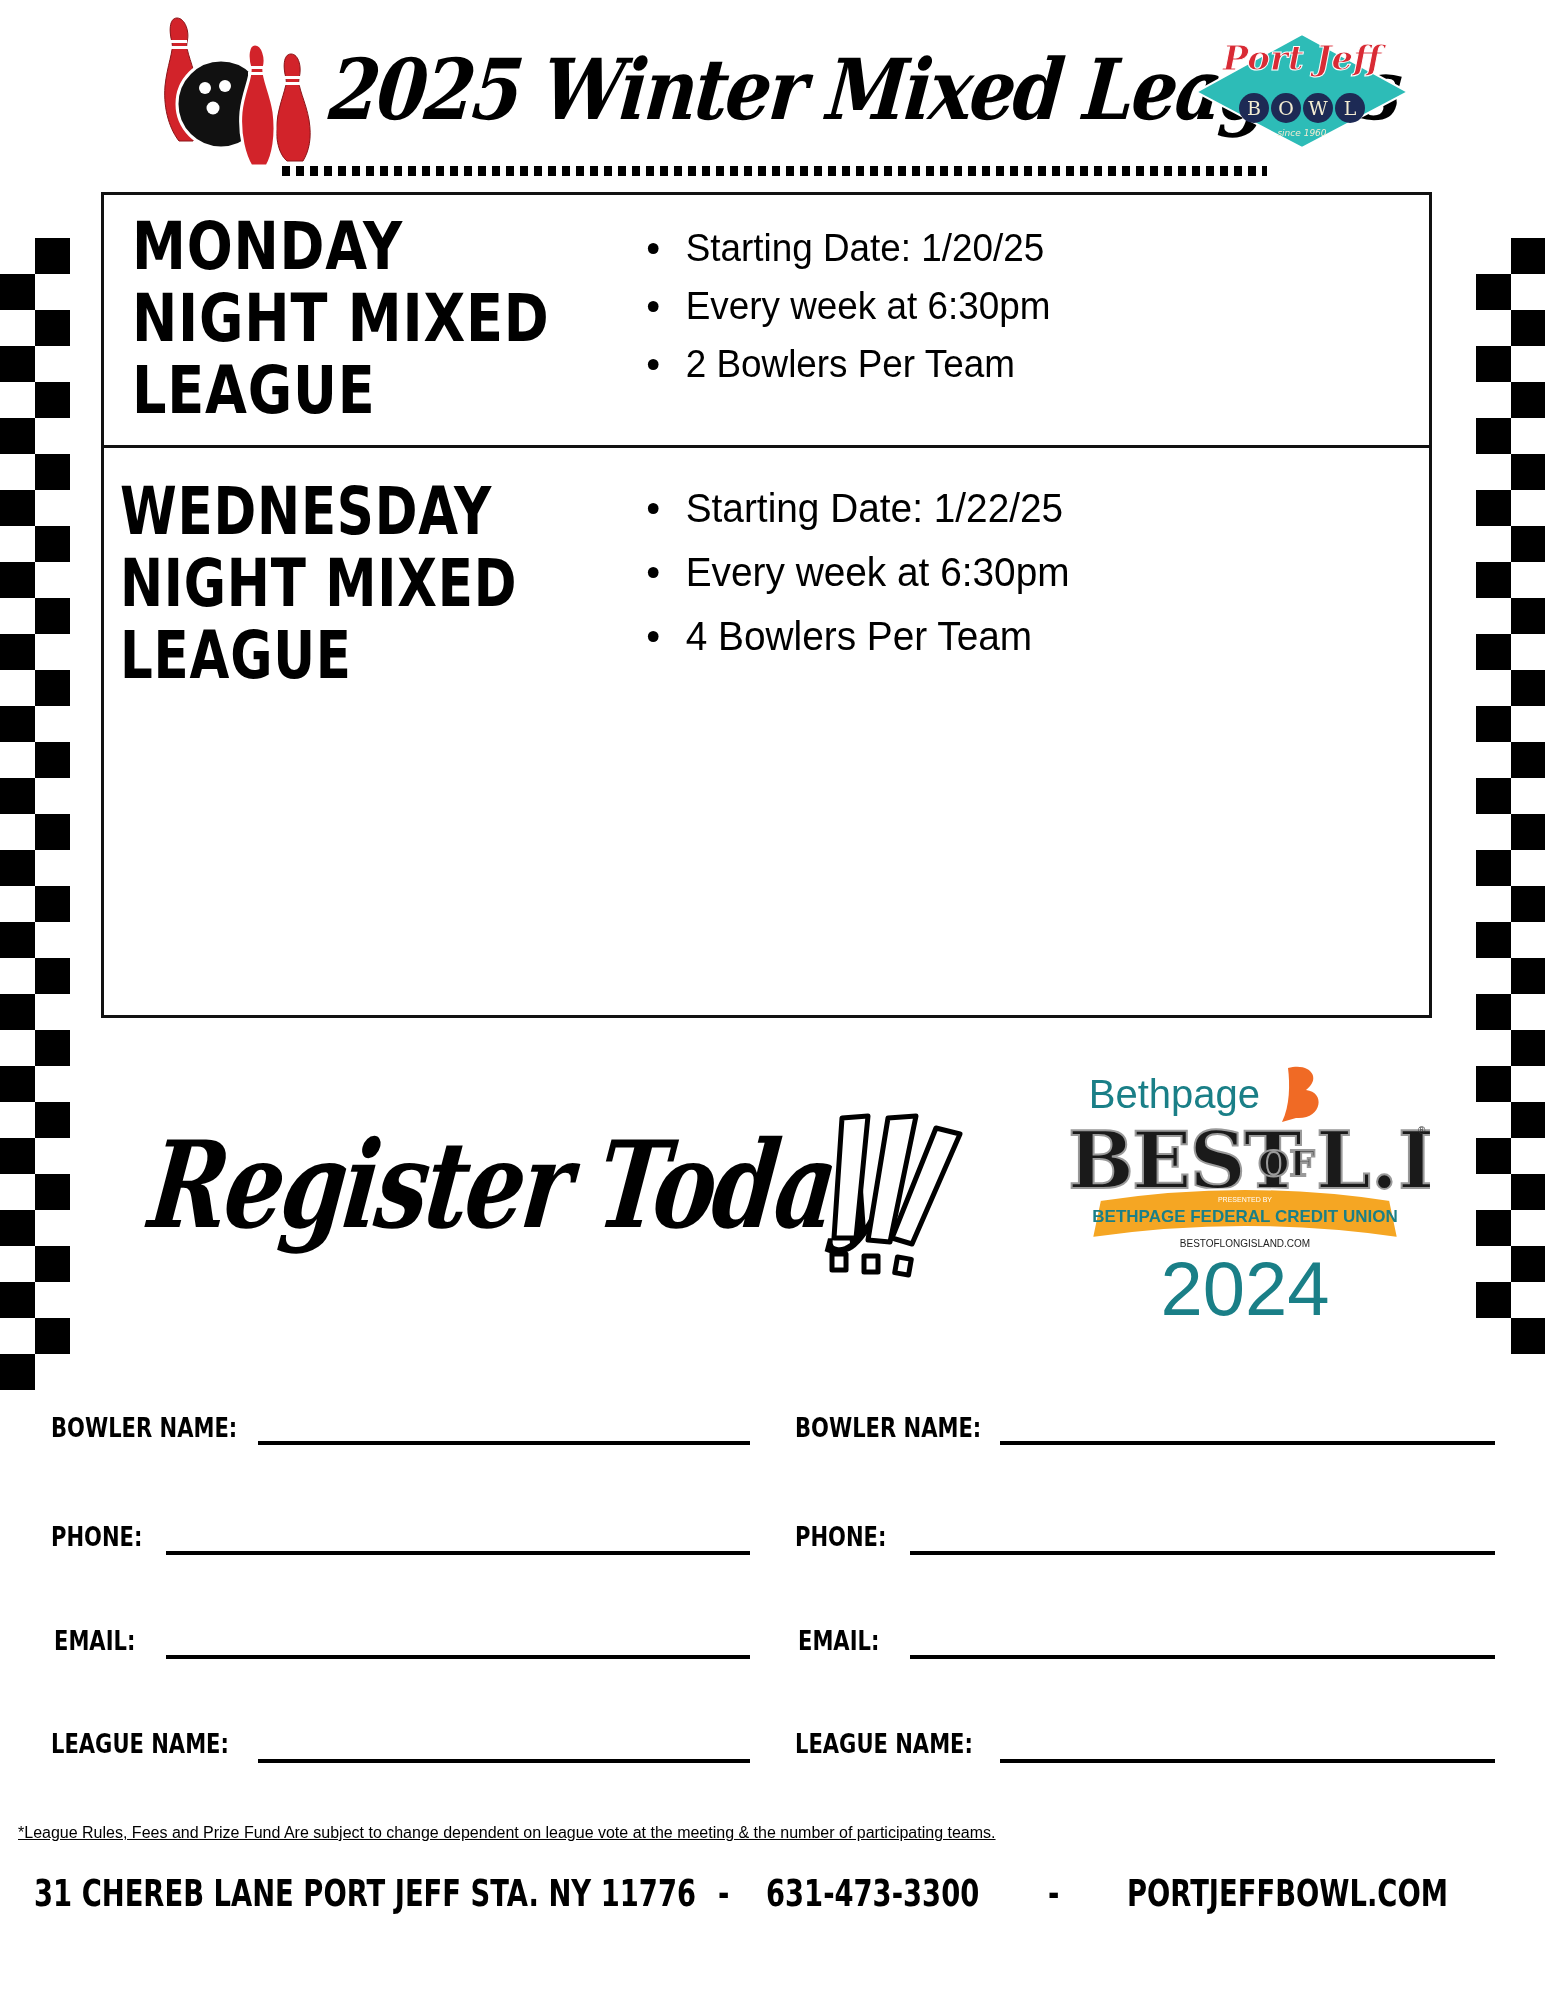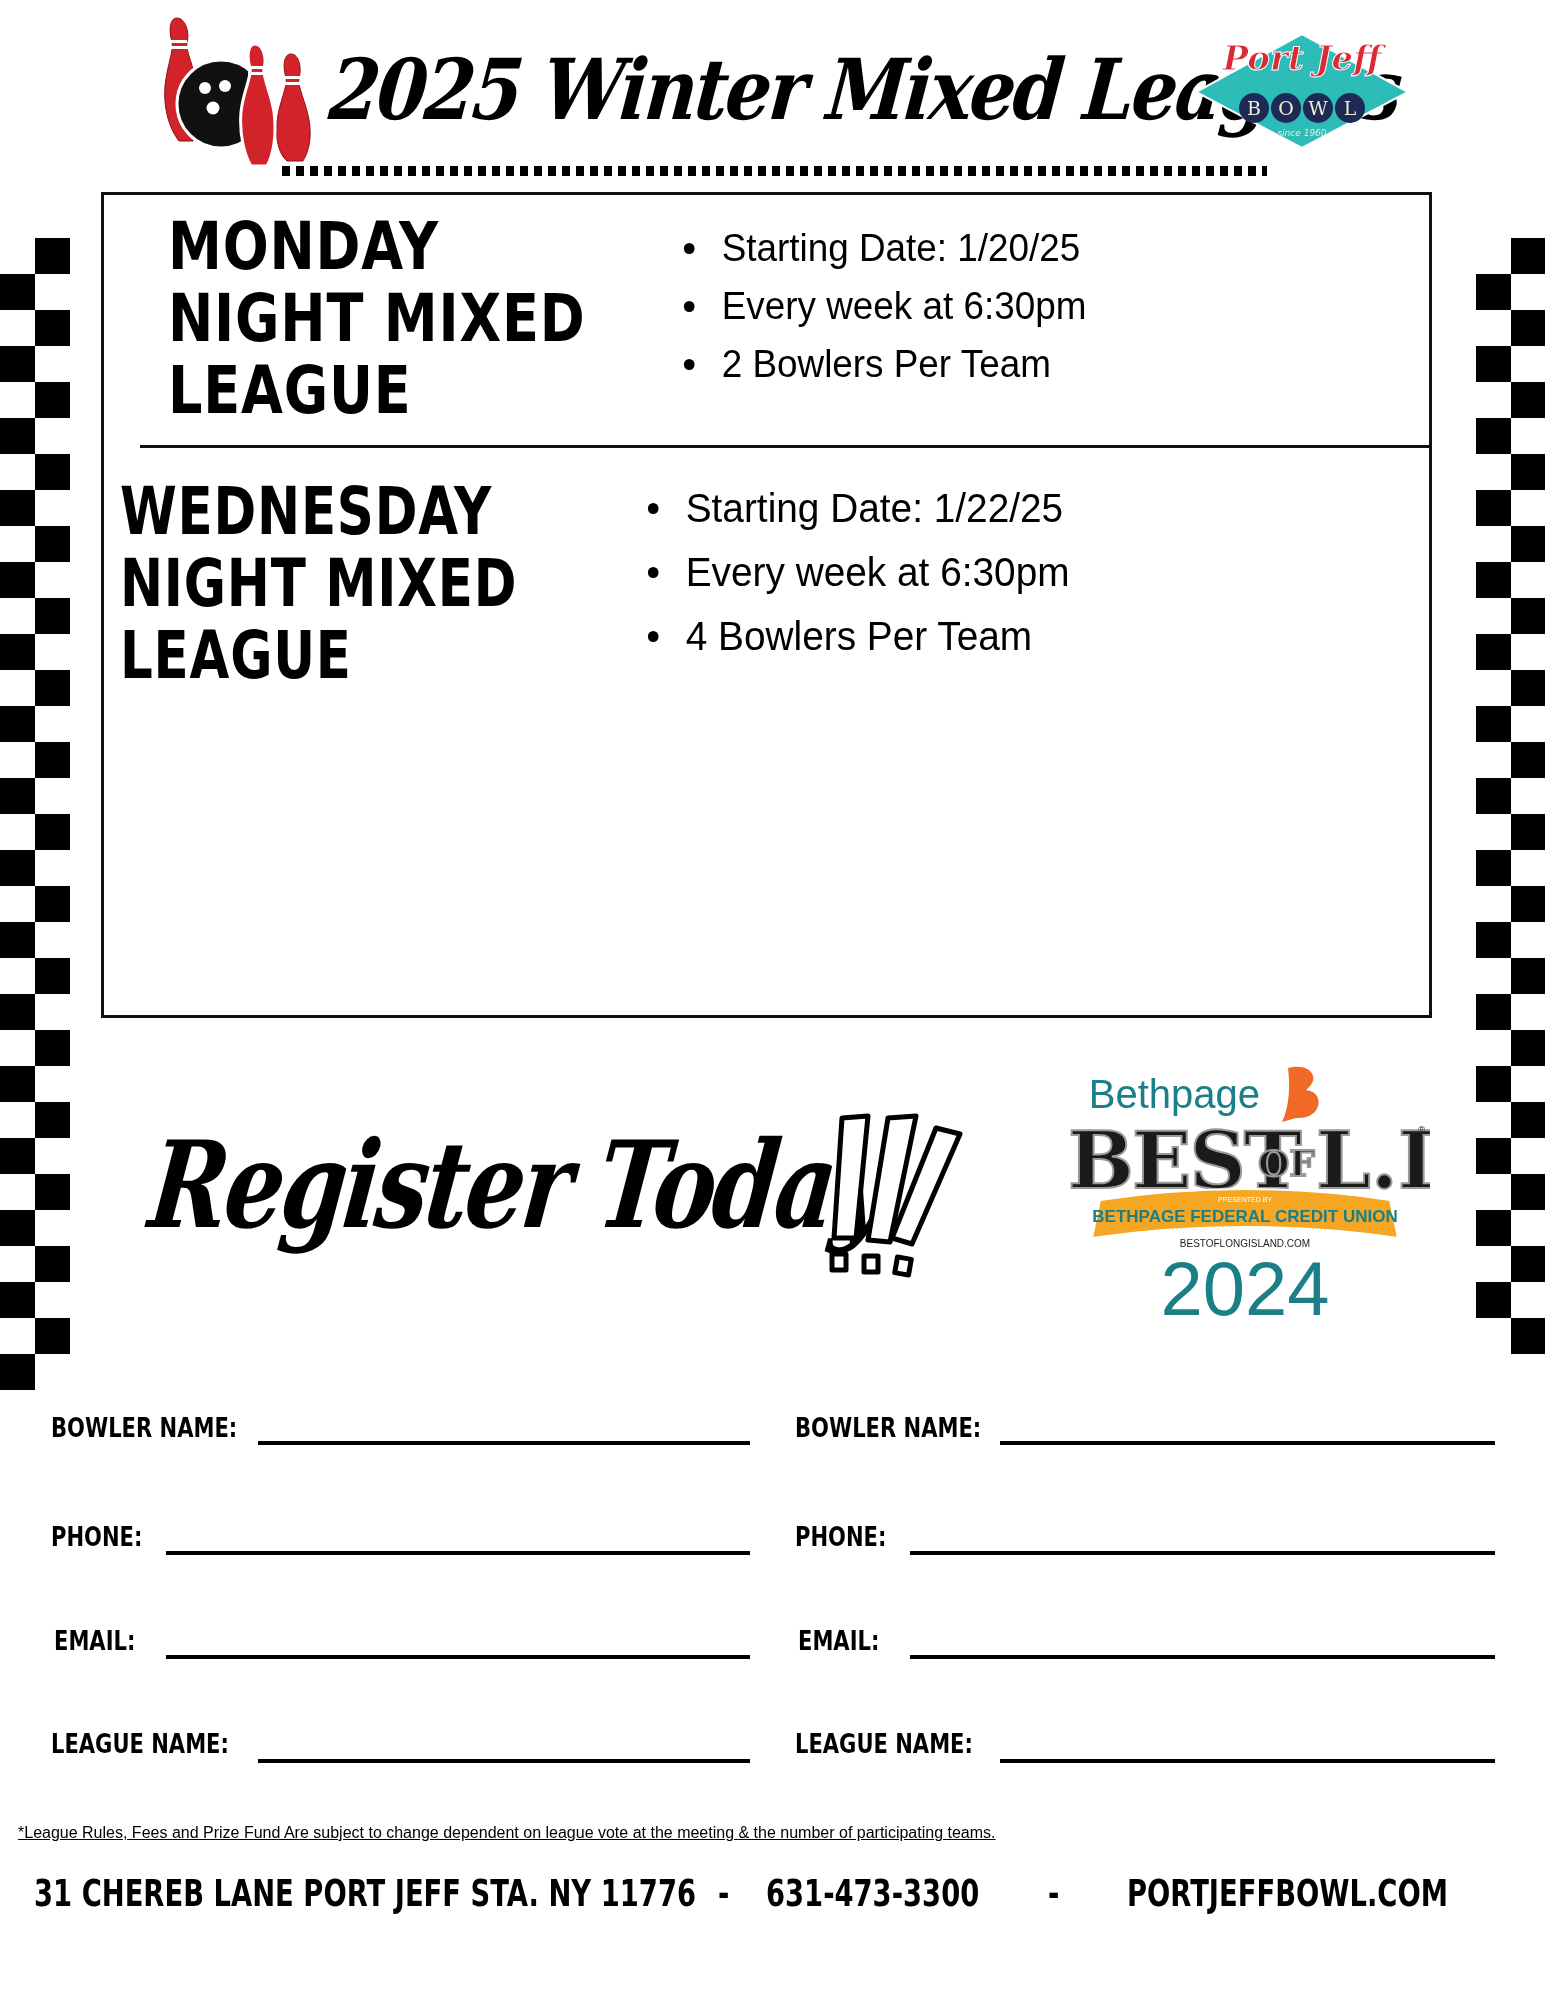--- a/index.html
+++ b/index.html
@@ -150,21 +150,21 @@
     <div class="sq" style="left: 35px; top: 864px;"></div>
     <div class="sq" style="left: 0px; top: 900px;"></div>
     <div class="sq" style="left: 35px; top: 936px;"></div>
     <div class="sq" style="left: 0px; top: 972px;"></div>
     <div class="sq" style="left: 35px; top: 1008px;"></div>
     <div class="sq" style="left: 0px; top: 1044px;"></div>
     <div class="sq" style="left: 35px; top: 1080px;"></div>
   </div>
 
 <div class="abs box">
-  <div class="row" style="top:0; height:253px;margin-left:36px;">
+  <div class="row" style="top:0; height:253px;">
     <div class="league-name" style="left:28px; top:16px;">
       <div>MONDAY</div>
       <div>NIGHT MIXED</div>
       <div>LEAGUE</div>
     </div>
     <ul class="bullets" style="top:24px;">
       <li style="height:58px; line-height:58px;">Starting Date: 1/20/25</li>
       <li style="height:58px; line-height:58px;">Every week at 6:30pm</li>
       <li style="height:58px; line-height:58px;">2 Bowlers Per Team</li>
     </ul>

